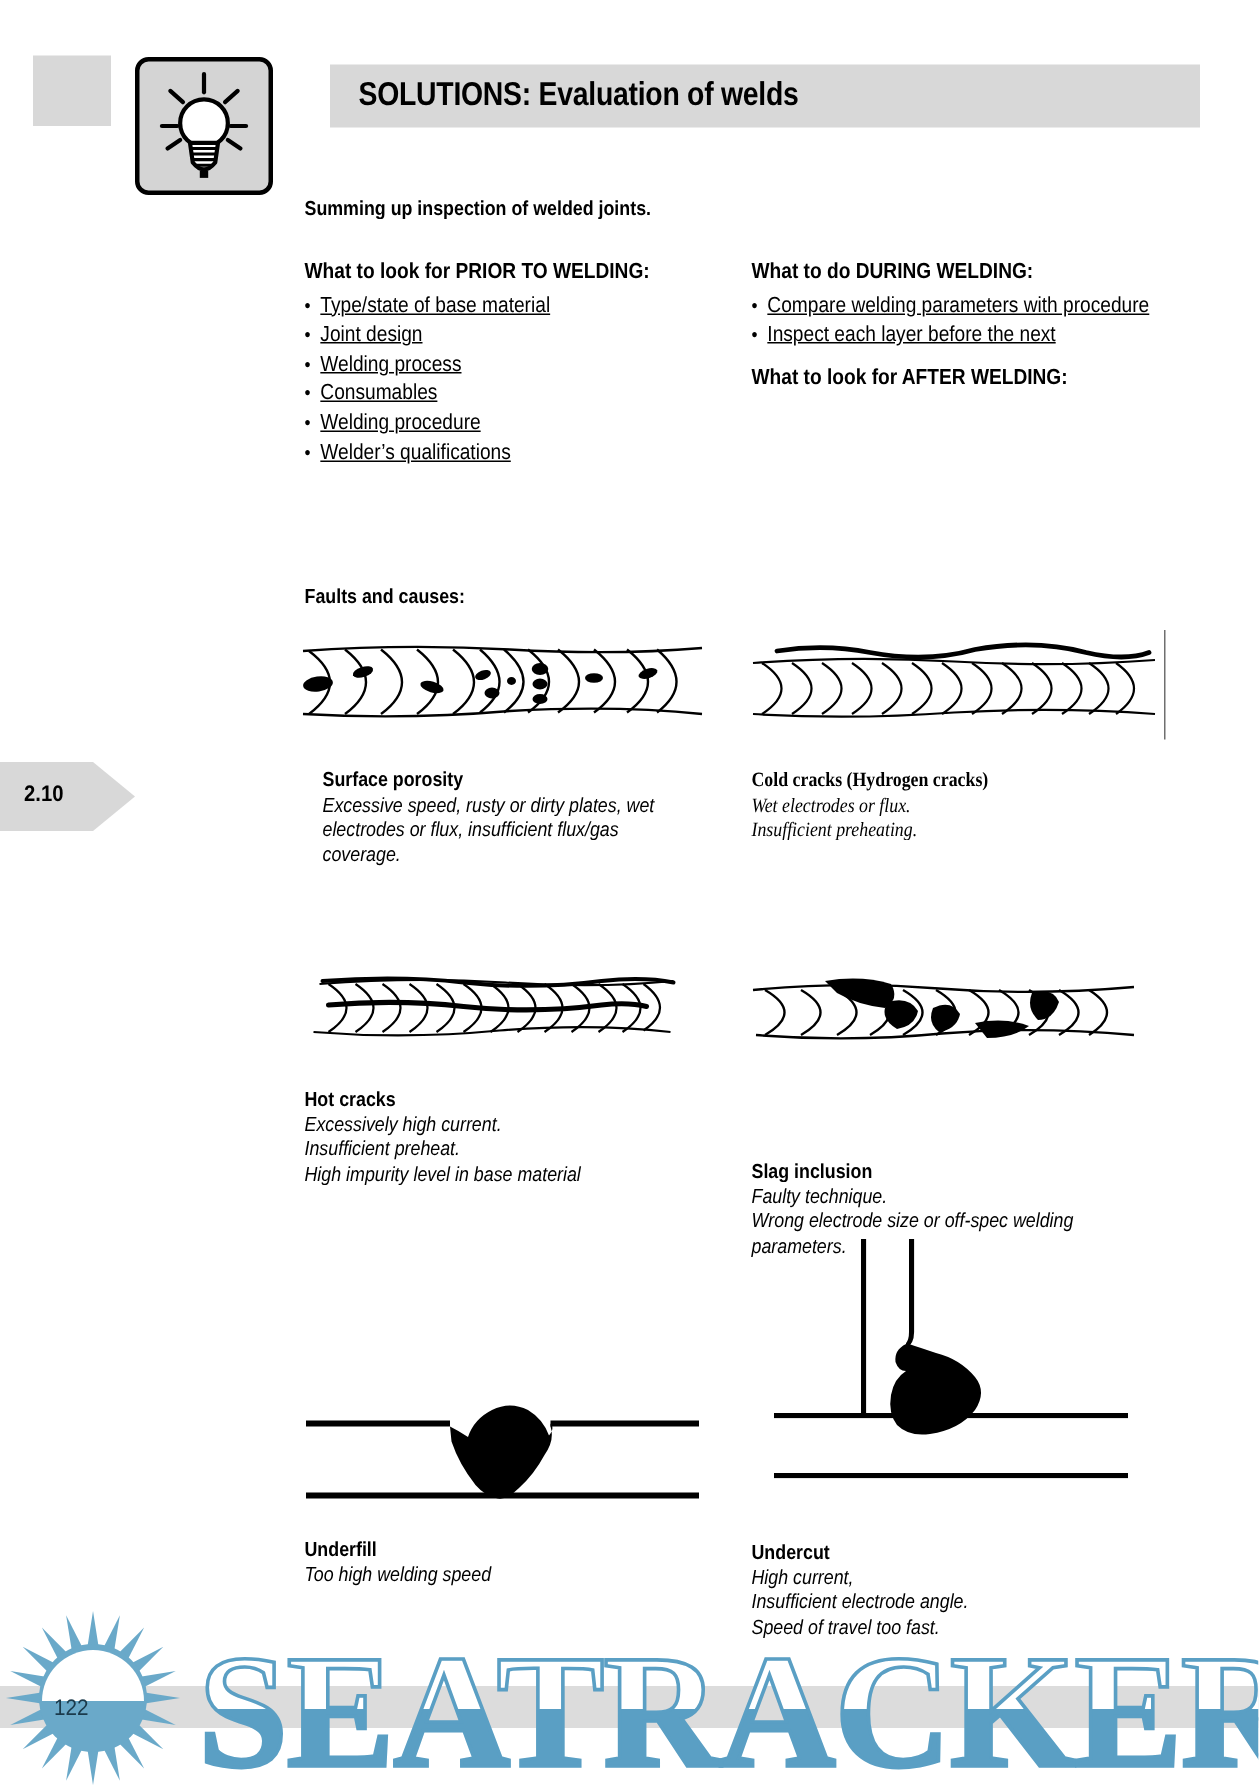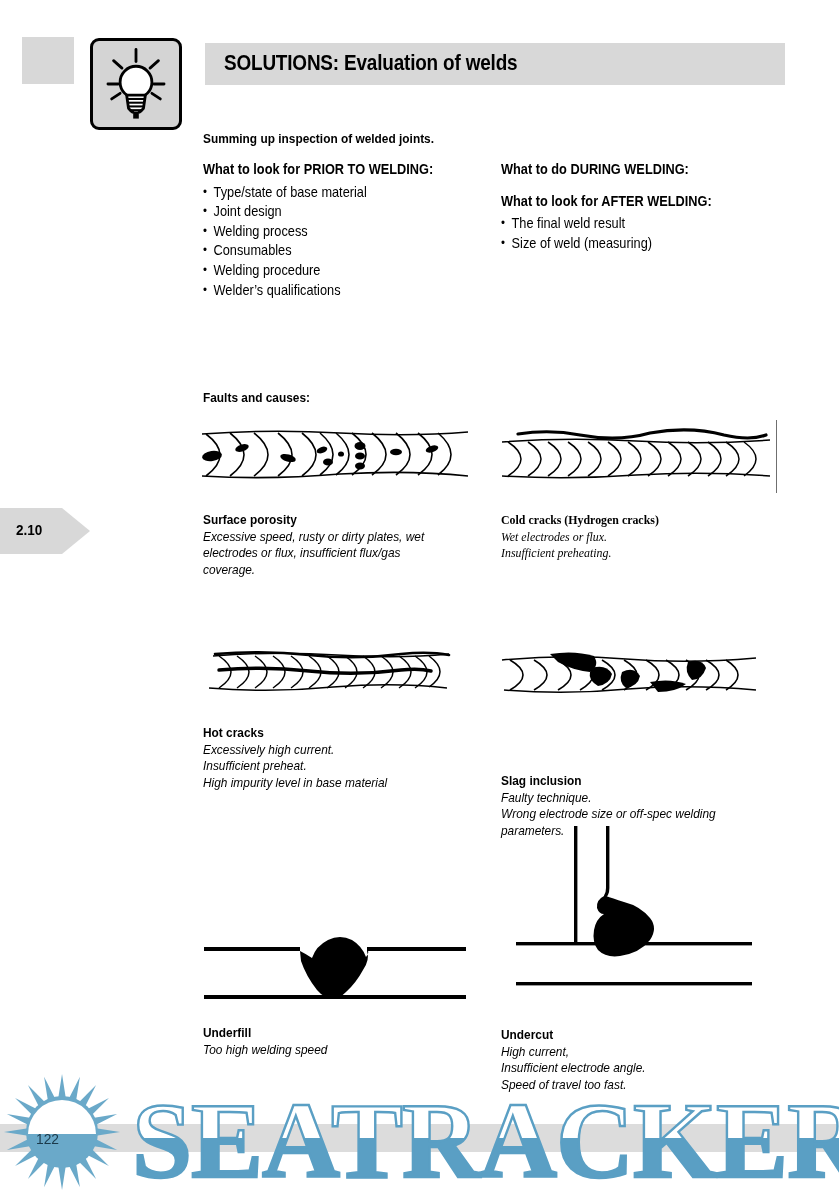--- a/index.html
+++ b/index.html
@@ -19,21 +19,21 @@
   
   .bulb-box{
     position:absolute; left:90px; top:38px; width:92px; height:92px;
     background:#d4d4d4; border:3px solid #000; border-radius:9px;
     box-sizing:border-box;
   }
   .bulb-box svg{ display:block; width:100%; height:100%; }
 
   
   .header-bar{
-    position:absolute; left:205px; top:43px; width:580px; height:42px;
+    position:absolute; left:220px; top:43px; width:580px; height:42px;
     background:#d8d8d8;
   }
   .header-title{
     position:absolute; left:19px; top:7px;
     font-size:22px; font-weight:bold; letter-spacing:-0.2px;
     transform:scaleX(0.86); transform-origin:left center;
     white-space:nowrap;
   }
 
   
@@ -41,23 +41,23 @@
     position:absolute; font-size:13.5px; font-weight:bold;
     transform:scaleX(0.88); transform-origin:left top;
     white-space:nowrap;
   }
   .colhead{
     font-size:14.5px; font-weight:bold; margin:0 0 3px 0;
     transform:scaleX(0.88); transform-origin:left top;
     white-space:nowrap;
   }
   .col{
-    position:absolute; font-size:14.5px; line-height:19.6px;
-  }
-  .col ul{ list-style:none; margin:0 0 0 0; padding:0; }
+    position:absolute; font-size:14.5px; line-height:19.6px;margin-top:12px;
+  }
+  .col ul{ list-style:none; margin:0 0 0 0; padding:0;text-decoration:underline; }
   .col li{
     position:relative; padding-left:12px; margin:0;
     transform:scaleX(0.88); transform-origin:left top;
     white-space:nowrap;
   }
   .col li.wrapped{ white-space:normal; width:330px; }
   .col li:before{
     content:"\2022"; position:absolute; left:0; top:-1px; font-size:13px;
   }
   .gap{ height:9px; }
@@ -158,26 +158,26 @@
     <li>Joint design</li>
     <li>Welding process</li>
     <li>Consumables</li>
     <li>Welding procedure</li>
     <li>Welder’s qualifications</li>
   </ul>
 </div>
 
 <div class="col" style="left:501px; top:160px; width:310px;">
   <div class="colhead"><span>What to do </span><span>DURING WELDING</span><span>:</span></div>
+  <ul>
+    <li class="wrapped">Compare welding parameters with procedure</li>
+    <li>Inspect each layer before the next</li>
+  </ul>
   <div class="gap"></div>
   <div class="colhead"><span>What to look for </span><span>AFTER WELDING</span><span>:</span></div>
-  <ul>
-    <li>The final weld result</li>
-    <li>Size of weld  (measuring)</li>
-  </ul>
 </div>
 
 <div class="faults-label">Faults and causes:</div>
 
 <div class="fig" style="left:200px; top:424px;">
   <svg width="270" height="62" viewBox="0 0 270 62" xmlns="http://www.w3.org/2000/svg">
     <g fill="none" stroke="#000" stroke-width="1.6">
       <path d="M2 10 Q 70 5 140 9 Q 210 13 268 8"></path>
       <path d="M2 52 Q 70 56 140 50 Q 210 46 268 52"></path>
       <path d="M6 10 Q 34 31 6 52"></path>
@@ -201,21 +201,21 @@
       <ellipse cx="128" cy="38" rx="5" ry="3.6"></ellipse>
       <ellipse cx="141" cy="30" rx="3" ry="2.6"></ellipse>
       <ellipse cx="160" cy="22" rx="5.5" ry="4"></ellipse>
       <ellipse cx="160" cy="32" rx="5" ry="3.6"></ellipse>
       <ellipse cx="160" cy="42" rx="5" ry="3.4"></ellipse>
       <ellipse cx="196" cy="28" rx="6" ry="3.2"></ellipse>
       <ellipse cx="232" cy="25" rx="6.5" ry="3.2" transform="rotate(-18 232 25)"></ellipse>
     </g>
   </svg>
 </div>
-<div class="cap" style="left:203px; top:512px;">
+<div class="cap" style="left:215px; top:512px;">
   <span class="t">Surface porosity</span>
   <span class="d">Excessive speed, rusty or dirty plates, wet</span>
   <span class="d">electrodes or flux, insufficient flux/gas</span>
   <span class="d">coverage.</span>
 </div>
 
 <div class="fig" style="left:500px; top:424px;">
   <svg width="272" height="62" viewBox="0 0 272 62" xmlns="http://www.w3.org/2000/svg">
     <g fill="none" stroke="#000" stroke-width="1.5">
       <path d="M2 18 Q 68 13 136 17 Q 204 21 270 16"></path>

